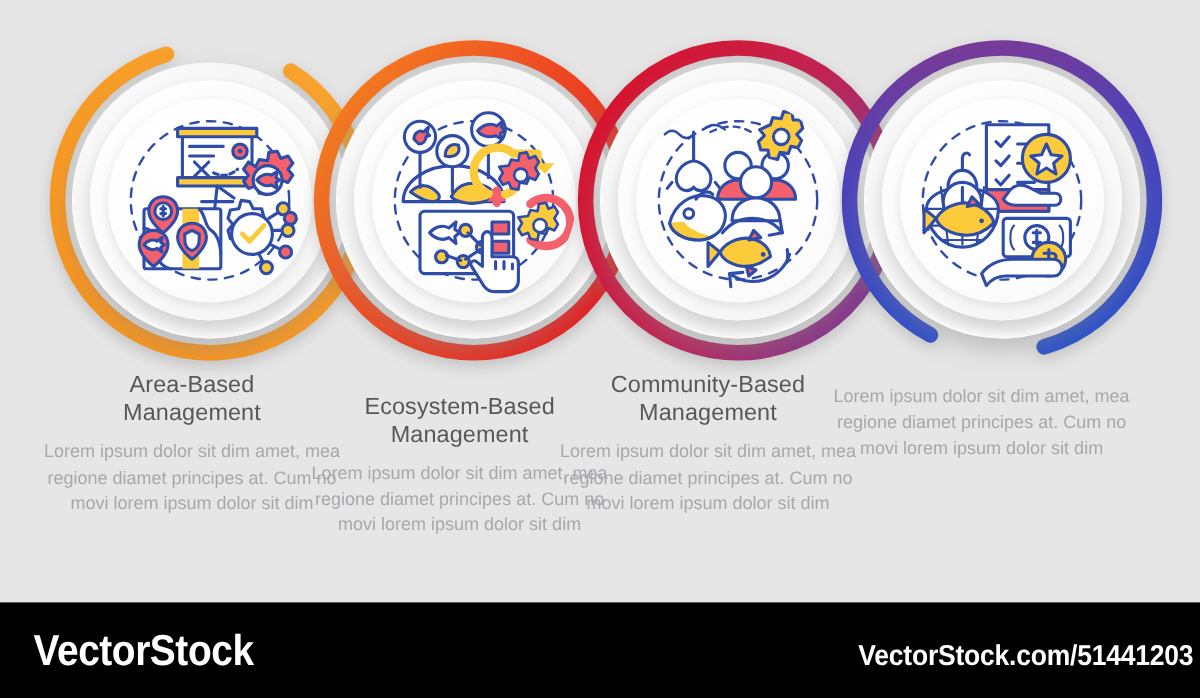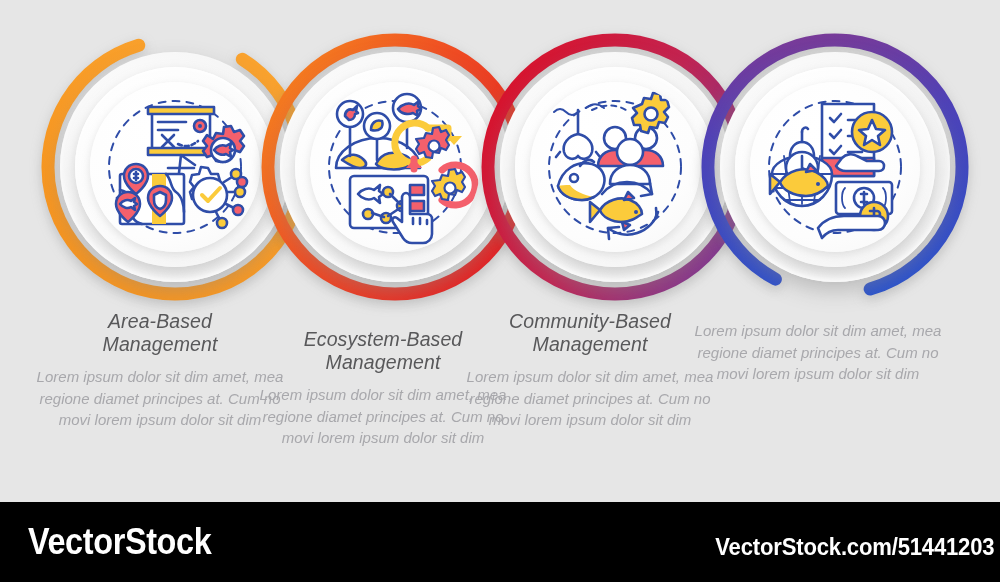--- a/index.html
+++ b/index.html
@@ -2,21 +2,21 @@
 <html><head>
 <meta charset="utf-8">
 <style>
   html,body{margin:0;padding:0;}
   body{
     width:1000px;height:582px;overflow:hidden;
     background:#e6e6e6;
     font-family:"Liberation Sans","DejaVu Sans",sans-serif;
     position:relative;
   }
-  .stage{position:absolute;left:0;top:0;width:1000px;height:502px;overflow:hidden;font-style:italic;}
+  .stage{position:absolute;left:0;top:0;width:1000px;height:502px;overflow:hidden;}
 
   
   .node{position:absolute;width:230px;height:230px;}
   .bezel{
     position:absolute;left:0;top:0;width:230px;height:230px;border-radius:50%;
     background:radial-gradient(circle at 34% 28%,#fdfdfd 0%,#f4f4f4 55%,#e9e9e9 100%);
     box-shadow:0 9px 20px rgba(140,140,140,.45), inset 0 -3px 6px rgba(255,255,255,.9);
   }
   .bezel2{
     position:absolute;left:15px;top:15px;width:200px;height:200px;border-radius:50%;

